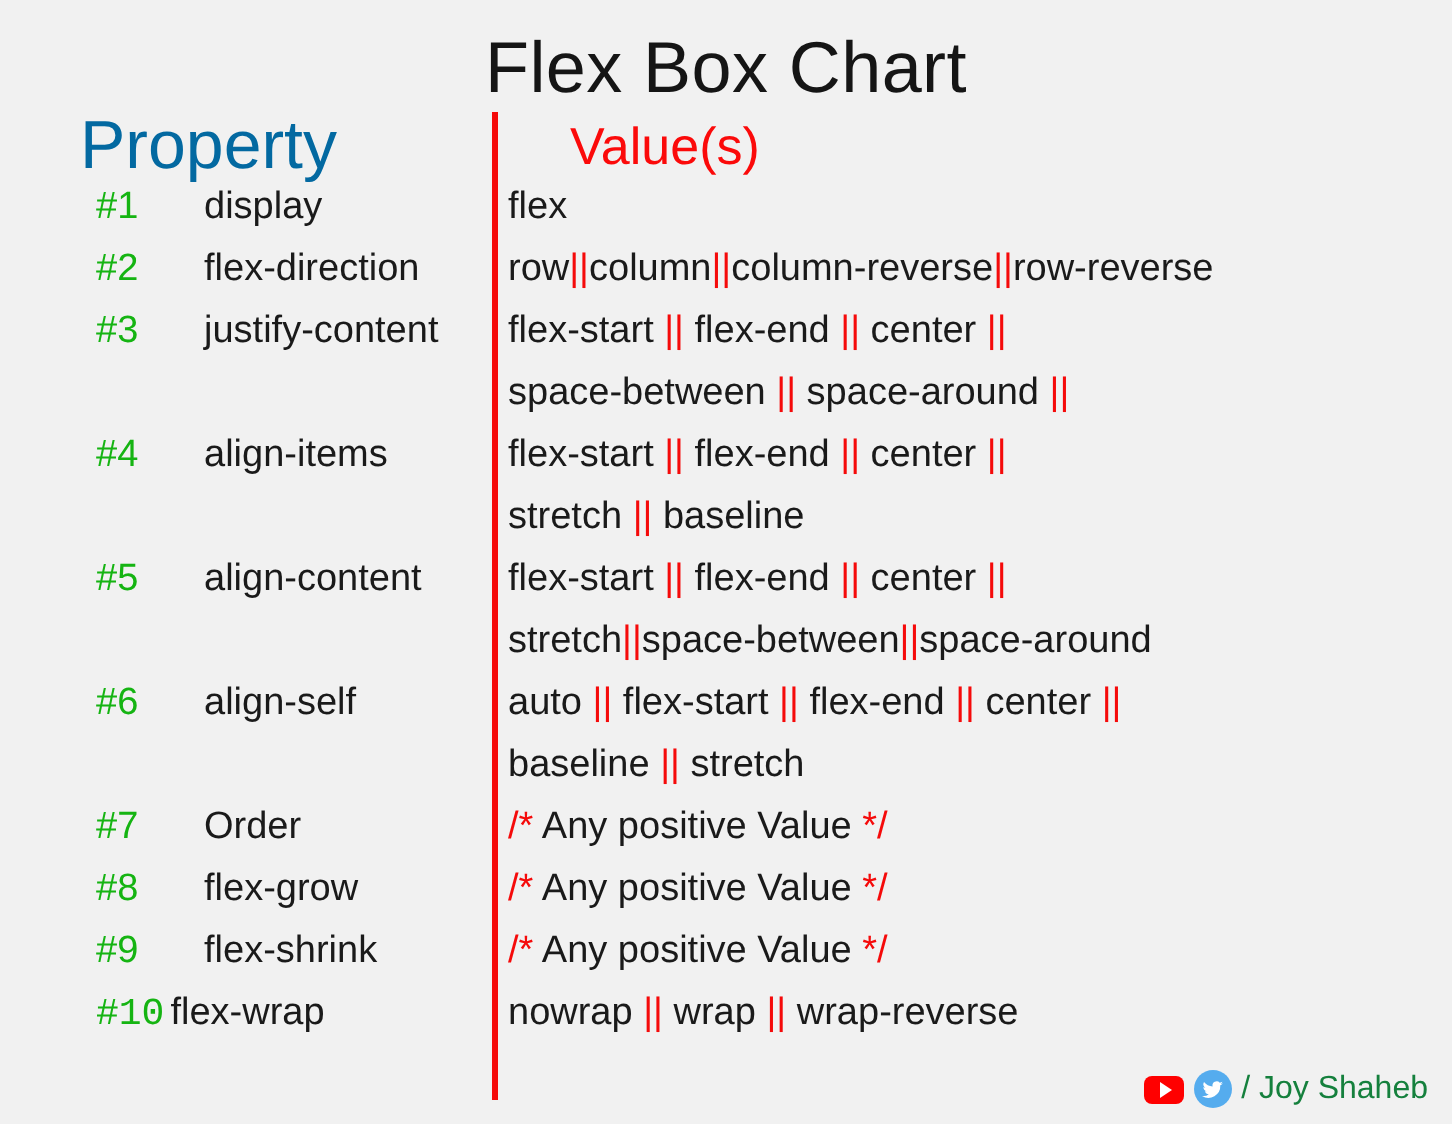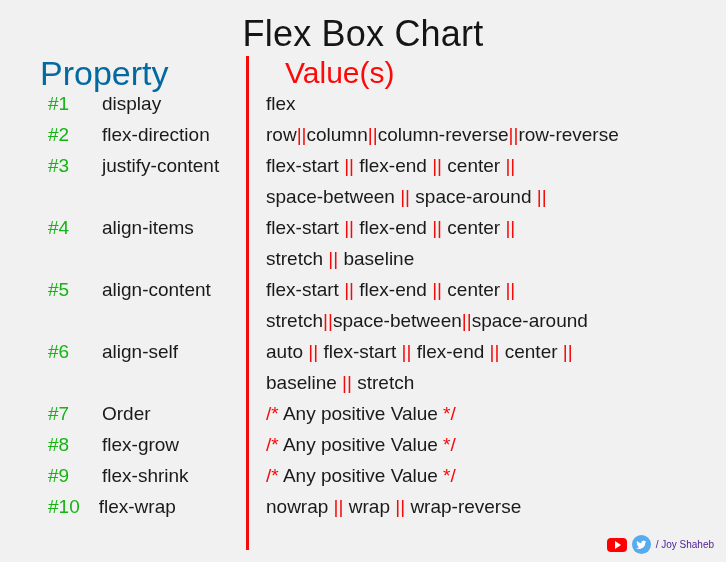--- a/index.html
+++ b/index.html
@@ -39,21 +39,21 @@
     left: 40px;
     top: 0;
     font-size: 34px;
     color: #0369a1;
     line-height: 38px;
   }
   .header-values {
     position: absolute;
     left: 285px;
     top: 0;
-    font-size: 30px;
+    font-size: 26px;
     color: #fb0a0a;
     line-height: 38px;
   }
 
   
   .divider {
     position: absolute;
     left: 246px;
     top: 56px;
     width: 3px;
@@ -84,51 +84,51 @@
     font-size: 19px;
     line-height: 31px;
     white-space: nowrap;
   }
 
   .prop-num {
     color: #15b412;
     flex: 0 0 auto;
     min-width: 30px;
   }
-  .prop-num.wide { min-width: 30px; }
+  .prop-num.wide { min-width: 30px; font-family: Liberation Mono, monospace; }
 
   .prop-name {
     color: #1a1a1a;
-    margin-left: 19px;
+    margin-left: 3px;
   }
   .prop-name.gap { margin-left: 24px; }
 
   .val-cell {
     flex: 1 1 auto;
-    padding-left: 20px;
+    padding-left: 8px;
     font-size: 19px;
     line-height: 31px;
   }
   .val-line {
     white-space: nowrap;
     color: #1a1a1a;
   }
   .sep { color: #f50a0a; }
   .cmt { color: #f50a0a; }
 
   
   .credit {
     position: absolute;
     right: 12px;
     bottom: 8px;
     display: flex;
     align-items: center;
     gap: 5px;
-    font-size: 10px;
-    color: #4c1d95;
+    font-size: 16px;
+    color: #15803d;
   }
   .yt-icon {
     width: 20px;
     height: 14px;
     background: #ff0000;
     border-radius: 4px;
     display: flex;
     align-items: center;
     justify-content: center;
   }

